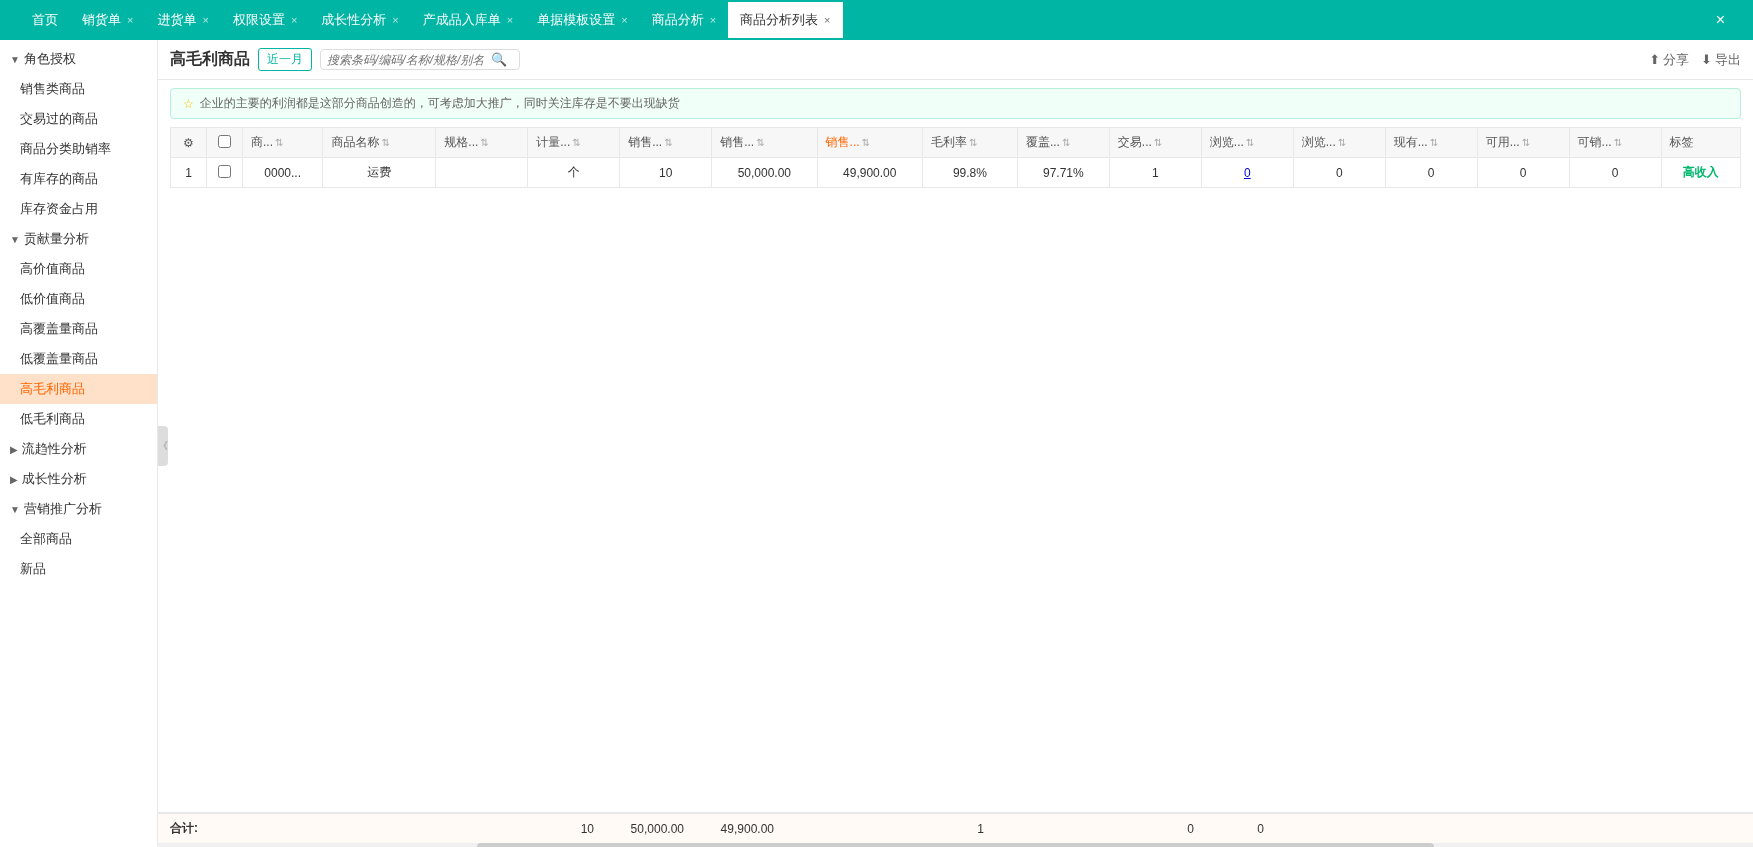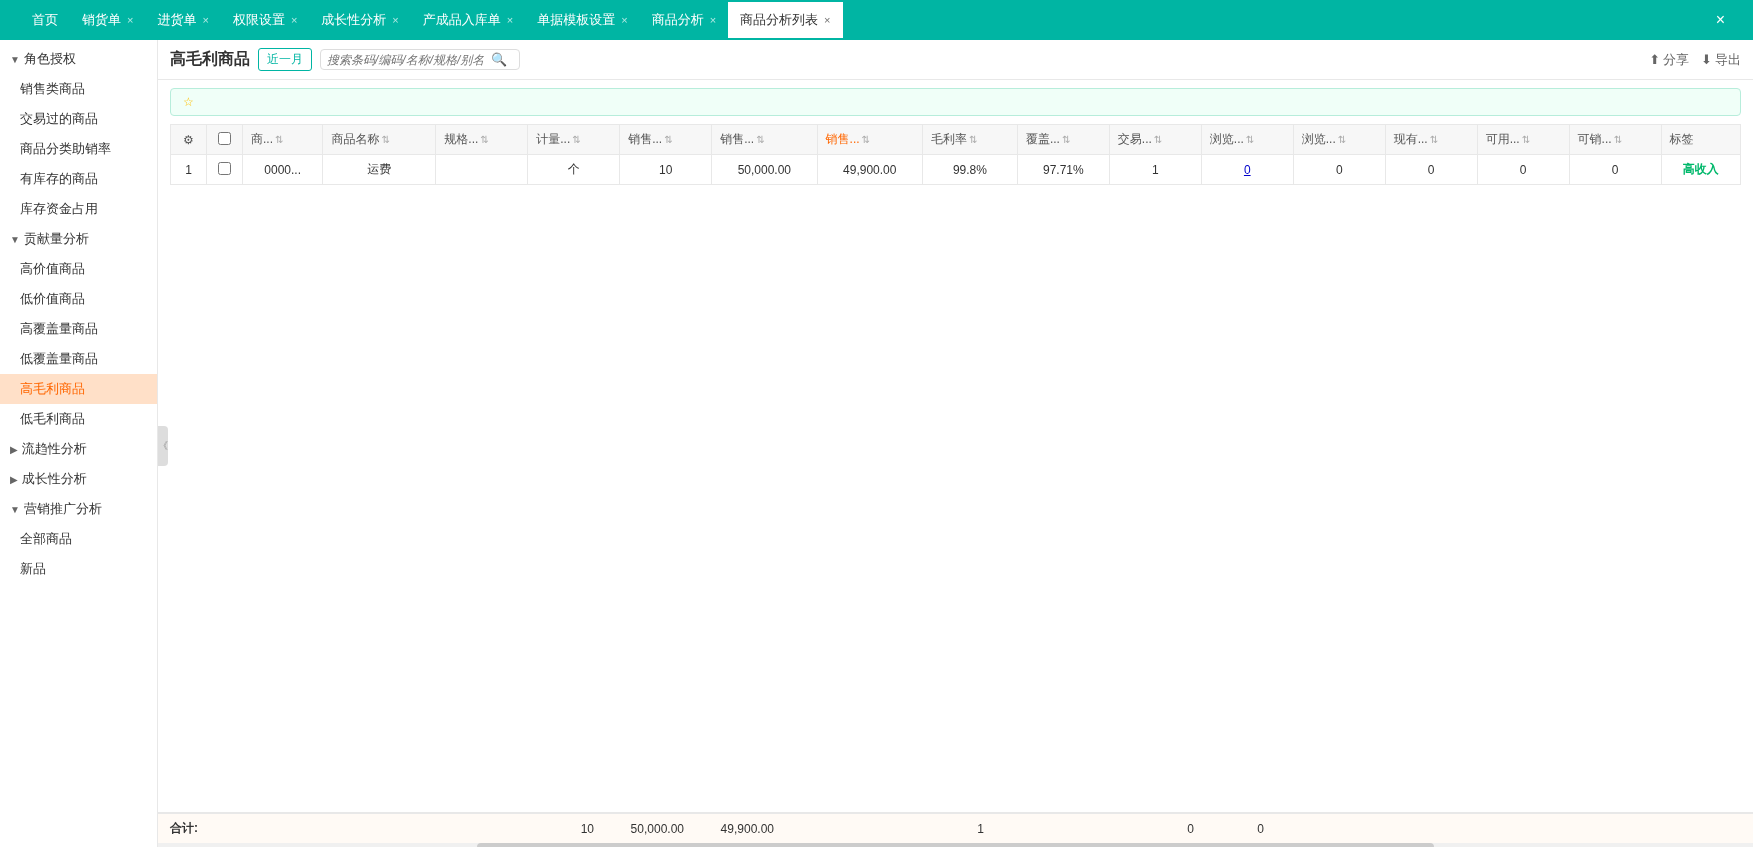--- a/index.html
+++ b/index.html
@@ -380,20 +380,21 @@
         </div>
         <div class="action-btn">
           <span>⬇</span>
           <span>导出</span>
         </div>
       </div>
     </div>
 
     <div class="info-banner">
       <span class="hint-icon">☆</span>
+      <span>企业的主要的利润都是这部分商品创造的，可考虑加大推广，同时关注库存是不要出现缺货</span>
     </div>
 
     <div class="table-container">
       <table>
         <thead>
           <tr>
             <th style="width:36px; text-align:center;">⚙</th>
             <th style="width:36px; text-align:center;"><input type="checkbox" style=""></th>
             <th>商...<span class="sort-icon">⇅</span></th>
             <th>商品名称<span class="sort-icon">⇅</span></th>

